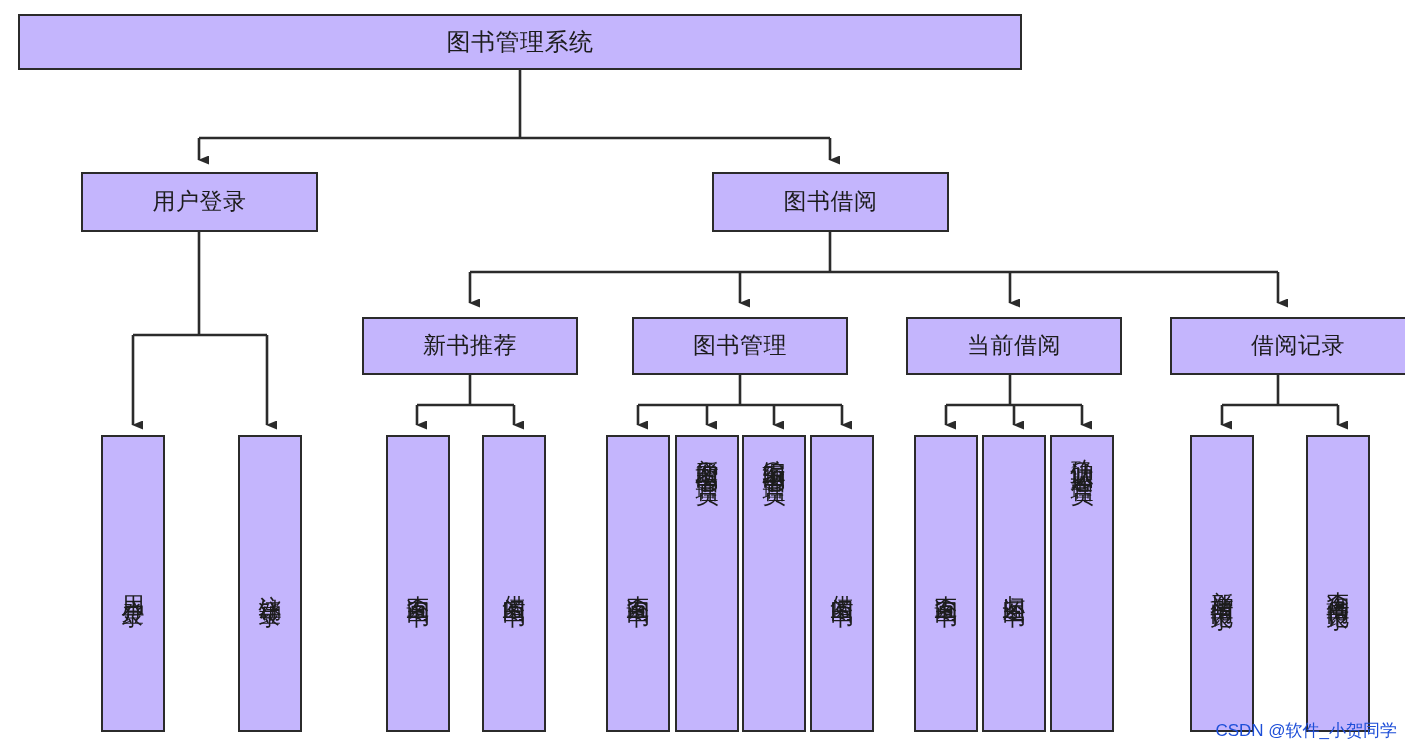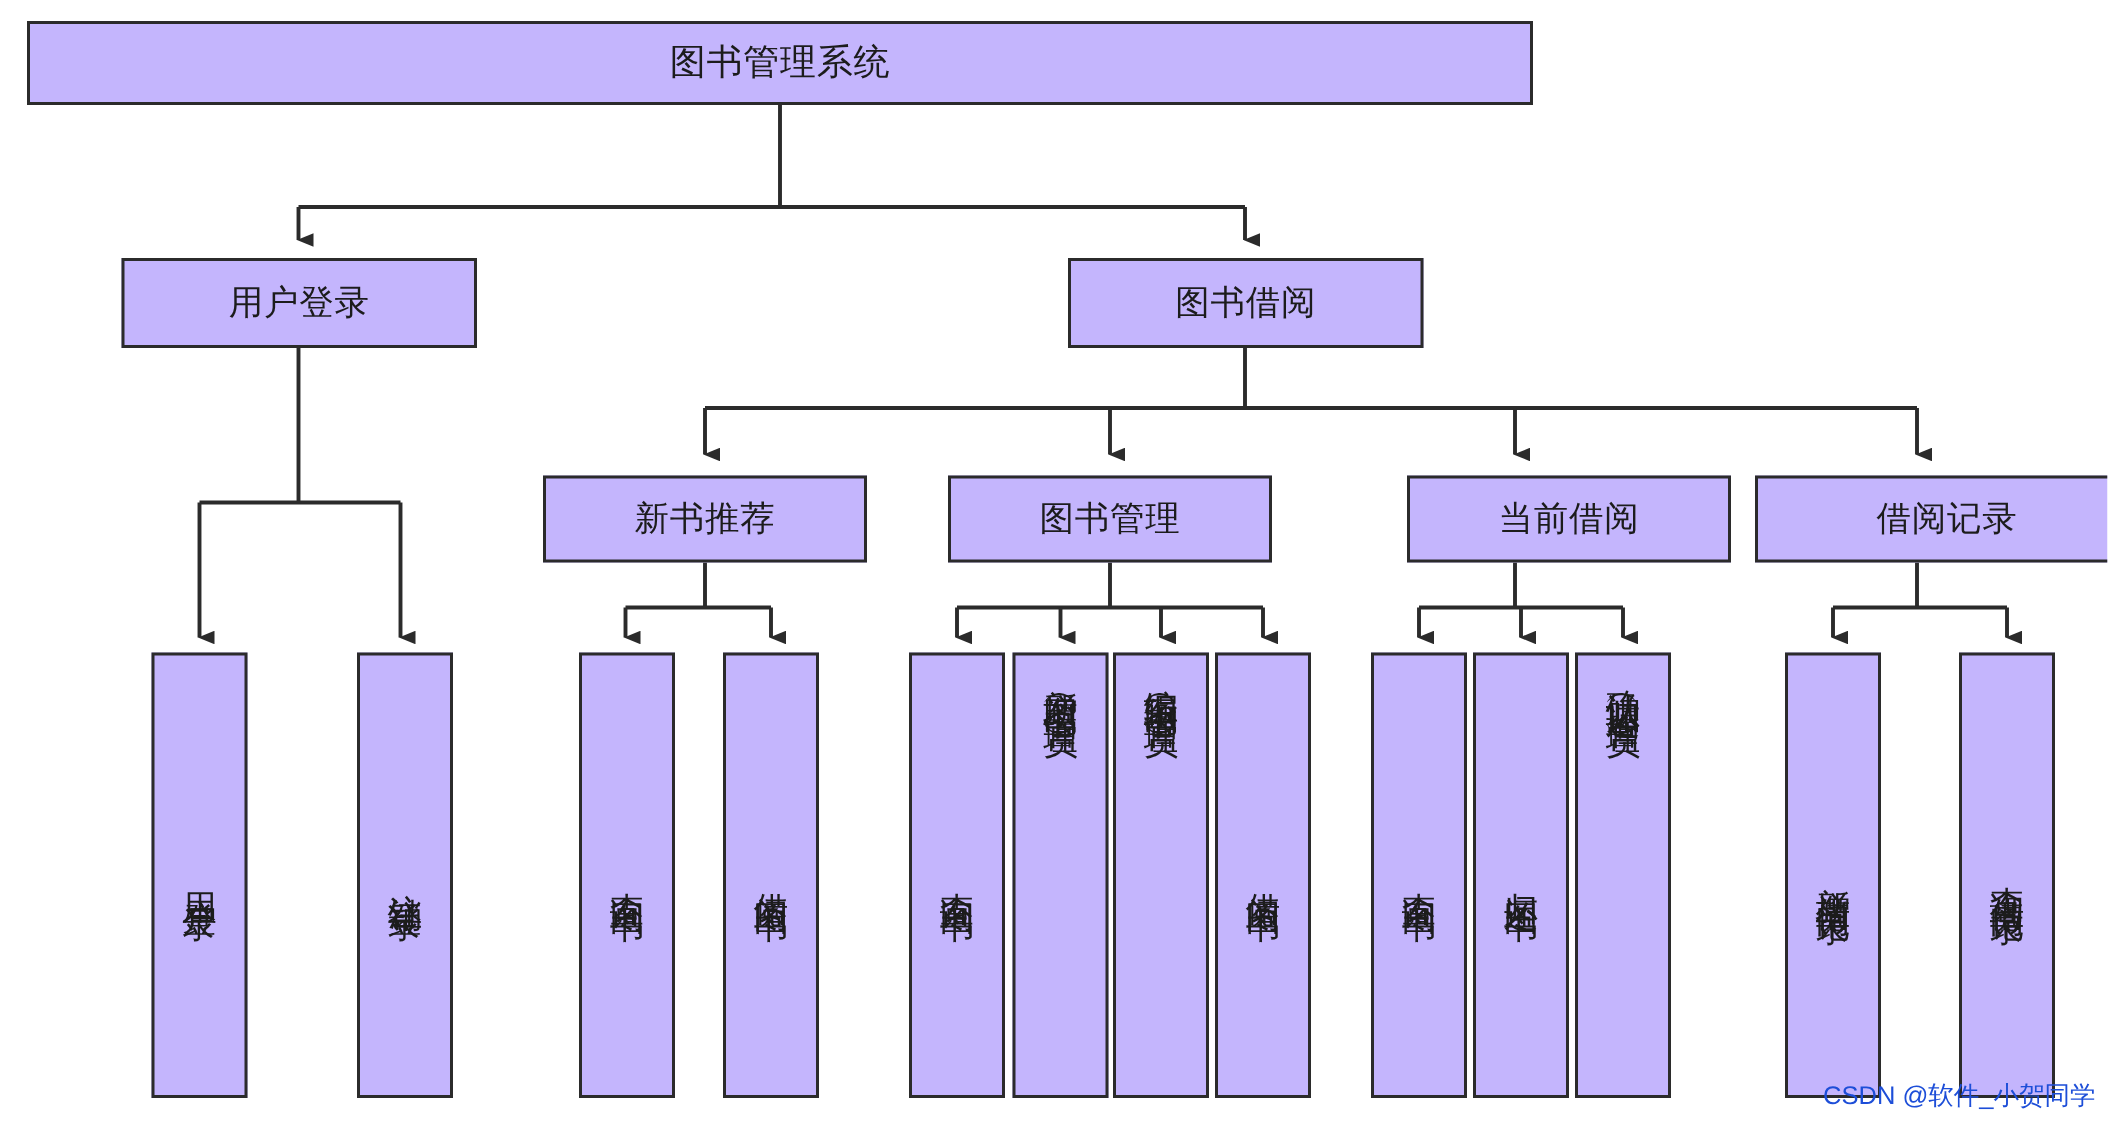--- a/index.html
+++ b/index.html
@@ -144,21 +144,21 @@
   <div class="node-box horizontal" style="left:712px; top:172px; width:237px; height:60px;">
     <span class="node-label">图书借阅</span>
   </div>
 
   <div class="node-box horizontal" style="left:362px; top:317px; width:216px; height:58px;">
     <span class="node-label">新书推荐</span>
   </div>
   <div class="node-box horizontal" style="left:632px; top:317px; width:216px; height:58px;">
     <span class="node-label">图书管理</span>
   </div>
-  <div class="node-box horizontal" style="left:938px; top:317px; width:216px; height:58px;">
+  <div class="node-box horizontal" style="left:906px; top:317px; width:216px; height:58px;">
     <span class="node-label">当前借阅</span>
   </div>
   <div class="node-box horizontal" style="left:1170px; top:317px; width:256px; height:58px;">
     <span class="node-label">借阅记录</span>
   </div>
 
   <div class="node-box vertical centered" style="left:101px; top:435px; width:64px; height:297px;">
     <span class="node-label">用户登录</span>
   </div>
   <div class="node-box vertical centered" style="left:238px; top:435px; width:64px; height:297px;">

